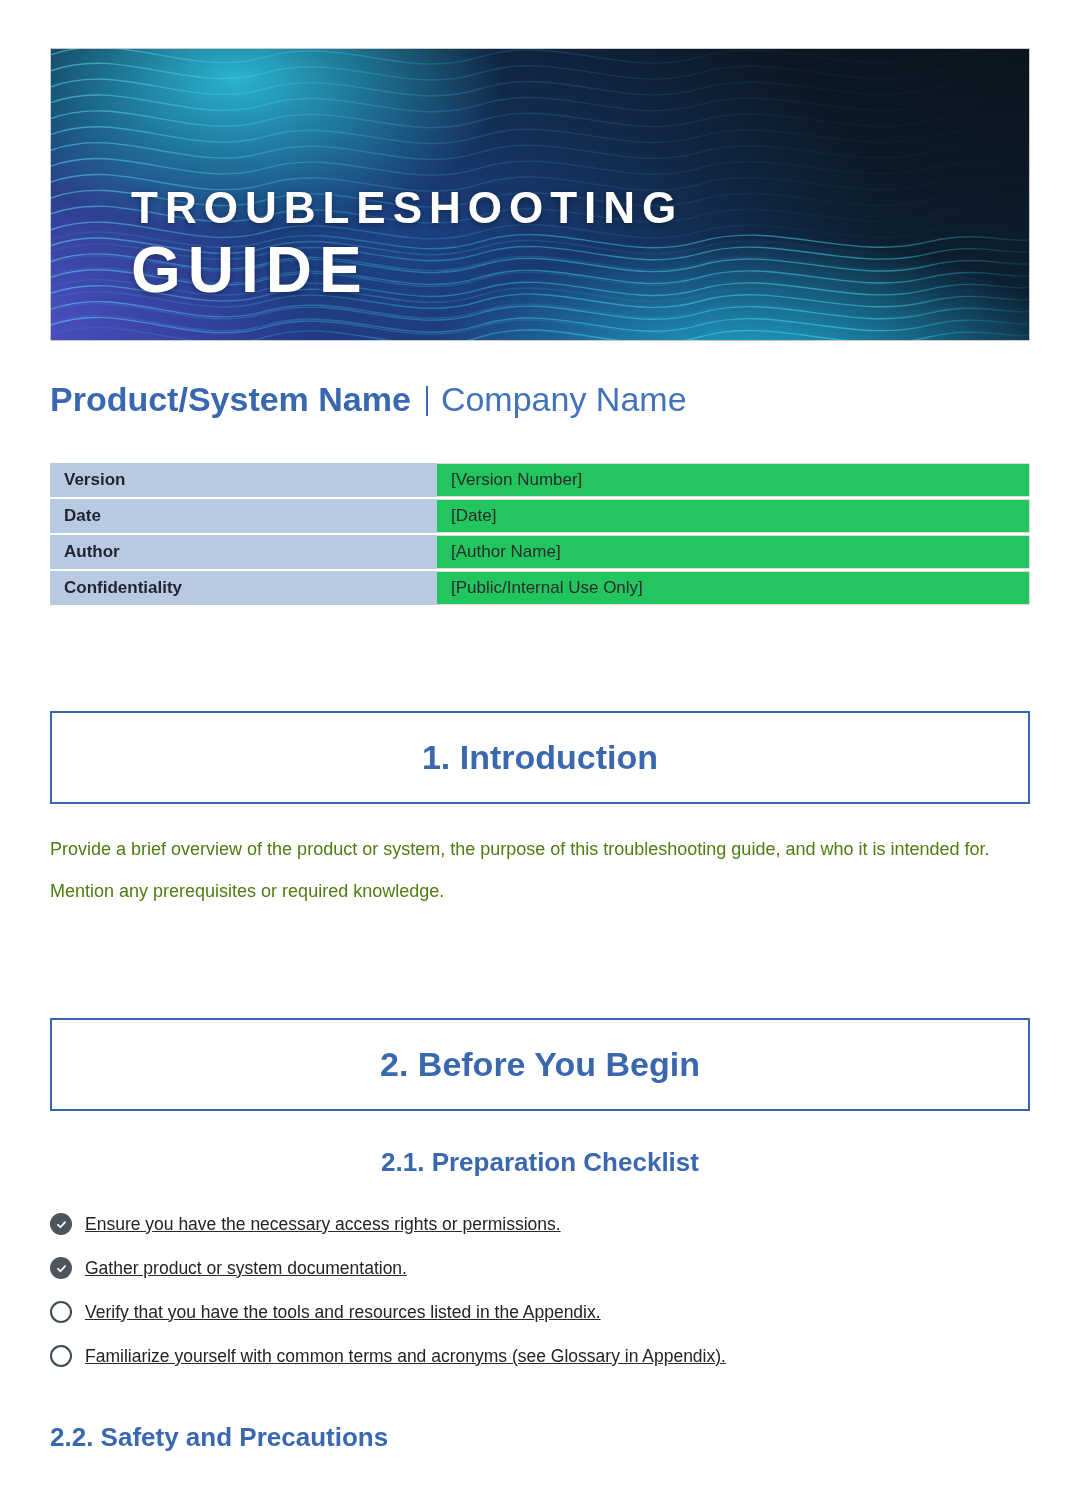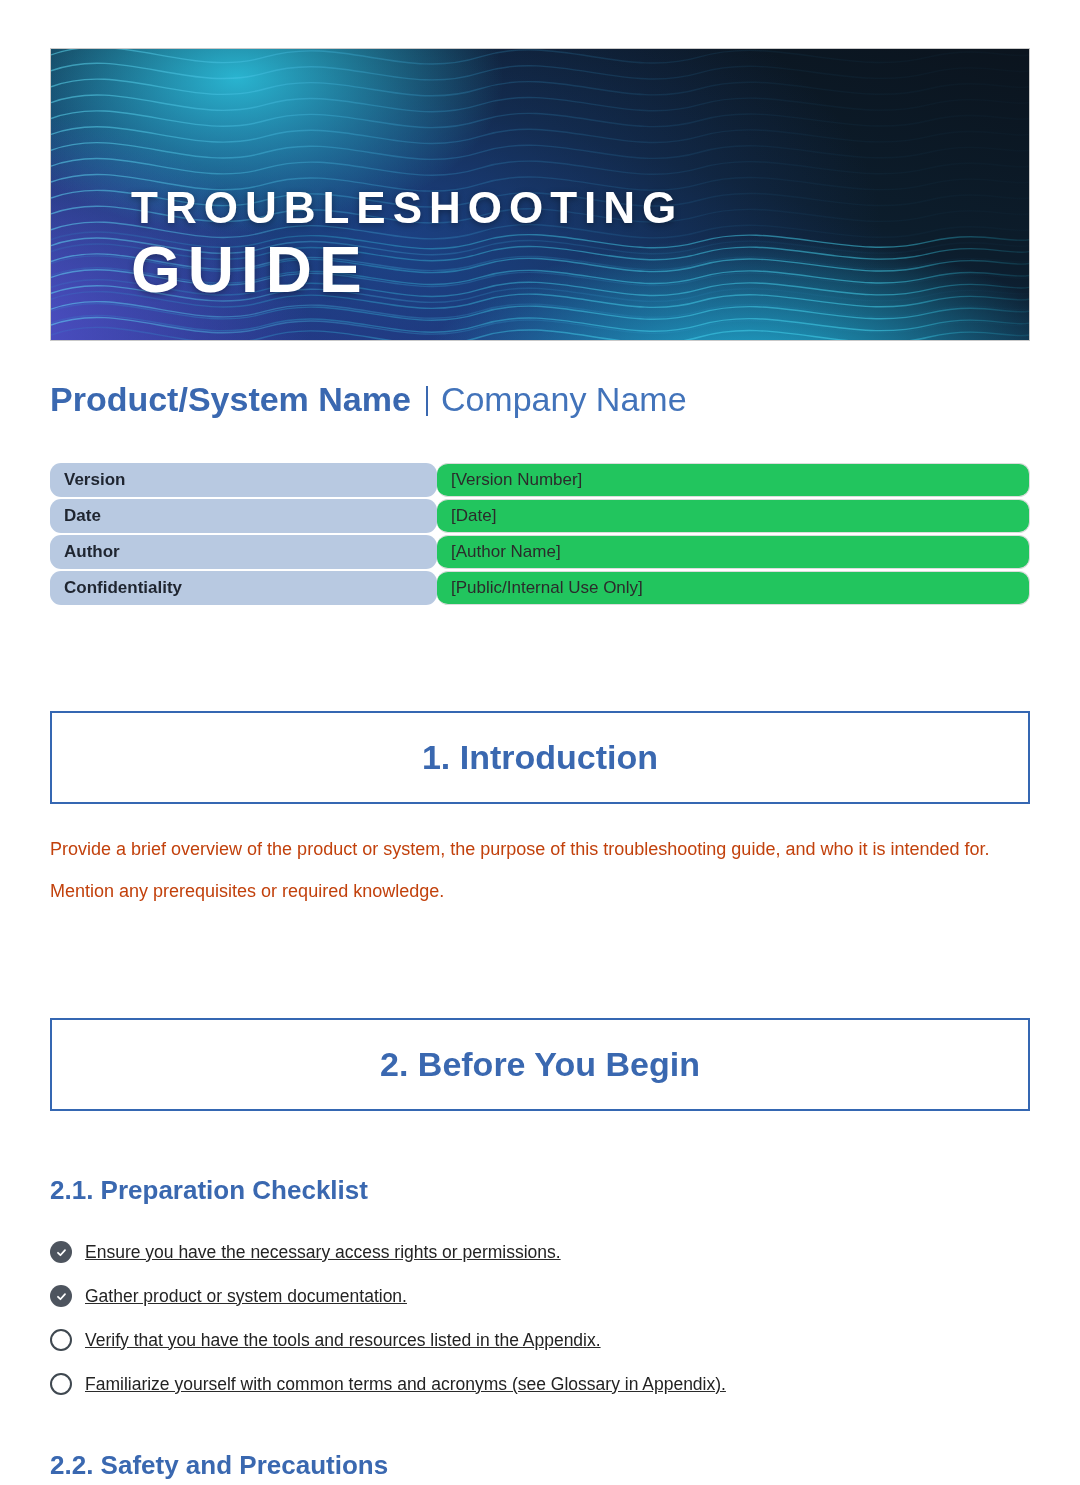--- a/index.html
+++ b/index.html
@@ -35,39 +35,39 @@
   .doc-title { margin-top:40px; font-size:34px; line-height:36px; color:#3a68b0; }
   .doc-title .product { font-weight:bold; }
   .doc-title .sep {
     display:inline-block; width:2px; height:30px; background:#3a68b0;
     margin:0 13px 0 15px; vertical-align:-5px;
   }
   .doc-title .company { font-weight:normal; color:#4273ba; }
 
   
   table.meta { width:980px; margin-top:44px; border-collapse:separate; border-spacing:0 2px; }
-  table.meta td { height:31px; font-size:17px; padding:6px 14px; vertical-align:middle;border-radius:11px; }
+  table.meta td { height:31px; font-size:17px; padding:6px 14px; vertical-align:middle; }
   td.meta-label { width:387px; background:#b8c9e1; font-weight:bold; color:#1f2530; }
   td.meta-value { background:#22c55e; border:1px solid #dcdcdc; border-left:none; color:#2b2b2b; }
 
   
   .section-box {
     width:980px; border:2px solid #3567b2; height:93px;
     display:flex; align-items:center; justify-content:center;
   }
   .section-box.first { margin-top:104px; }
   .section-box.second { margin-top:106px; }
   .section-box h2 { font-size:34px; font-weight:bold; color:#3a68b0; }
 
   
-  .body-par { margin-top:24px; font-size:18px; line-height:42px; color:#c2410c; width:975px; }
+  .body-par { margin-top:24px; font-size:18px; line-height:42px; color:#4d7c0f; width:975px; }
 
   
   .sub-head { font-size:26px; font-weight:bold; color:#3a68b0; }
-  .sub-head.s21 { margin-top:64px; }
+  .sub-head.s21 { margin-top:36px;text-align:center; }
   .sub-head.s22 { margin-top:44px; }
 
   
   ul.checklist { list-style:none; margin-top:24px; }
   ul.checklist li { display:flex; align-items:center; height:44px;text-decoration:underline; }
   .chk {
     width:22px; height:22px; border-radius:50%; flex:0 0 22px;
     margin-right:13px; display:inline-flex; align-items:center; justify-content:center;
   }
   .chk.checked { background:#4d545e; }

